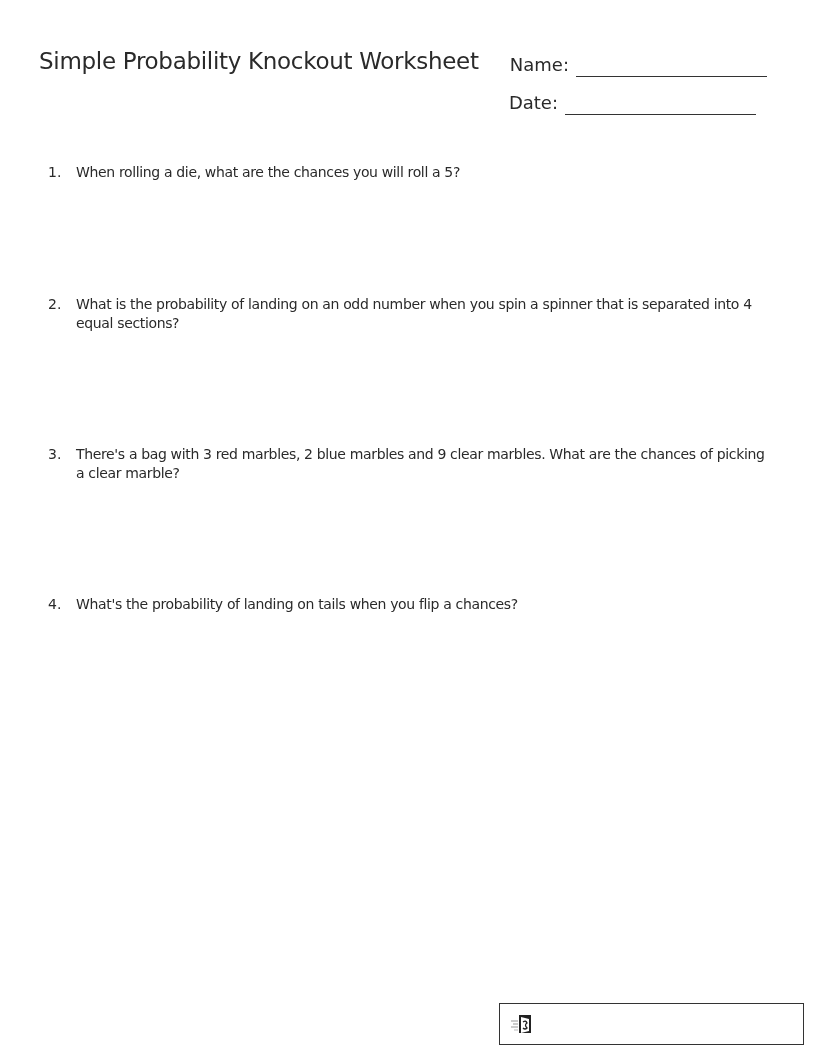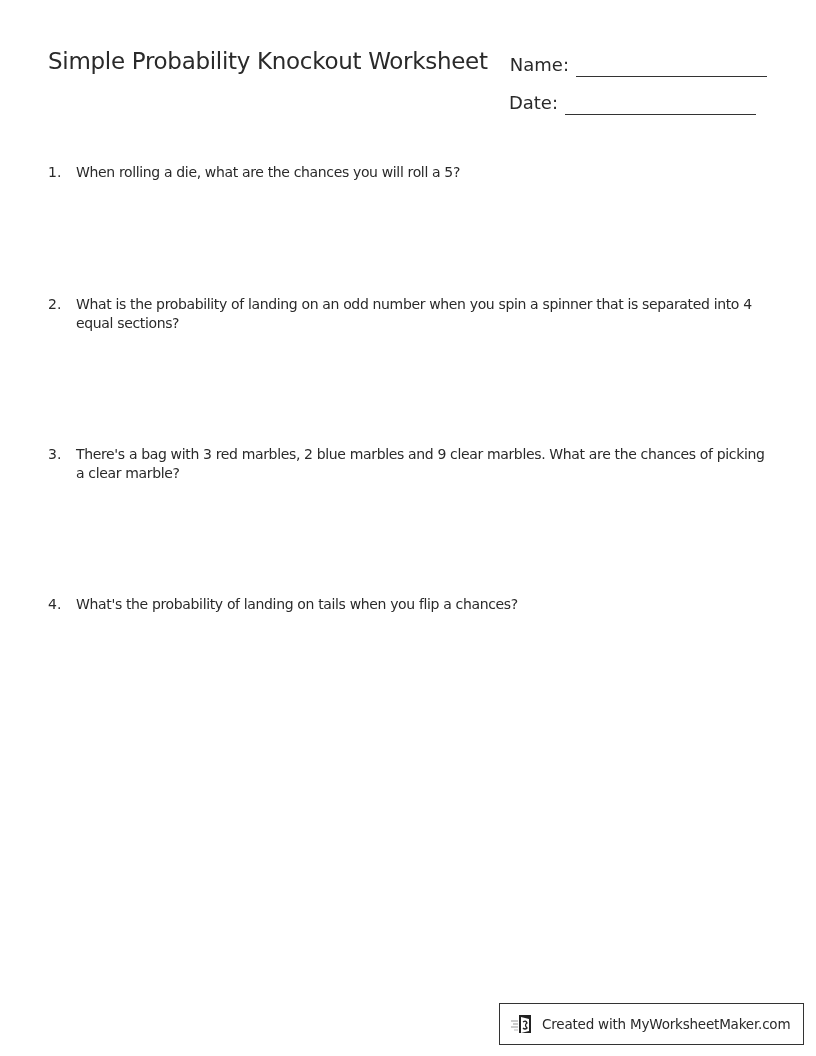--- a/index.html
+++ b/index.html
@@ -10,21 +10,21 @@
     body {
       width: 816px;
       height: 1056px;
       position: relative;
       overflow: hidden;
       font-family: "DejaVu Sans", "Liberation Sans", sans-serif;
       color: #2a2a2a;
     }
     .title {
       position: absolute;
-      left: 48px;
+      left: 39px;
       top: 48px;
       font-size: 23px;
       font-weight: normal;
       color: #2a2a2a;
       letter-spacing: -0.3px;
       margin: 0;
       white-space: nowrap;
     }
     .field {
       position: absolute;
@@ -136,14 +136,13 @@
     <svg width="26" height="22" viewBox="0 0 26 22">
       <line x1="1" y1="8" x2="8" y2="8" stroke="#999" stroke-width="1"></line>
       <line x1="3" y1="11" x2="8" y2="11" stroke="#999" stroke-width="1"></line>
       <line x1="1" y1="14" x2="8" y2="14" stroke="#999" stroke-width="1"></line>
       <line x1="4" y1="17" x2="8" y2="17" stroke="#bbb" stroke-width="1"></line>
       <polygon points="9,2 21,2 21,20 9,20" fill="#222"></polygon>
       <polygon points="11,4 19,6 19,18 11,20" fill="#ffffff"></polygon>
       <path d="M13,9 Q16,7 17,10 Q14,12 17,15 Q15,17 13,15" fill="none" stroke="#222" stroke-width="1.3"></path>
     </svg>
   </span>
-  <span class="footer-text">Created with MyWorksheetMaker.com</span>
 </div>
 
 </body></html>

